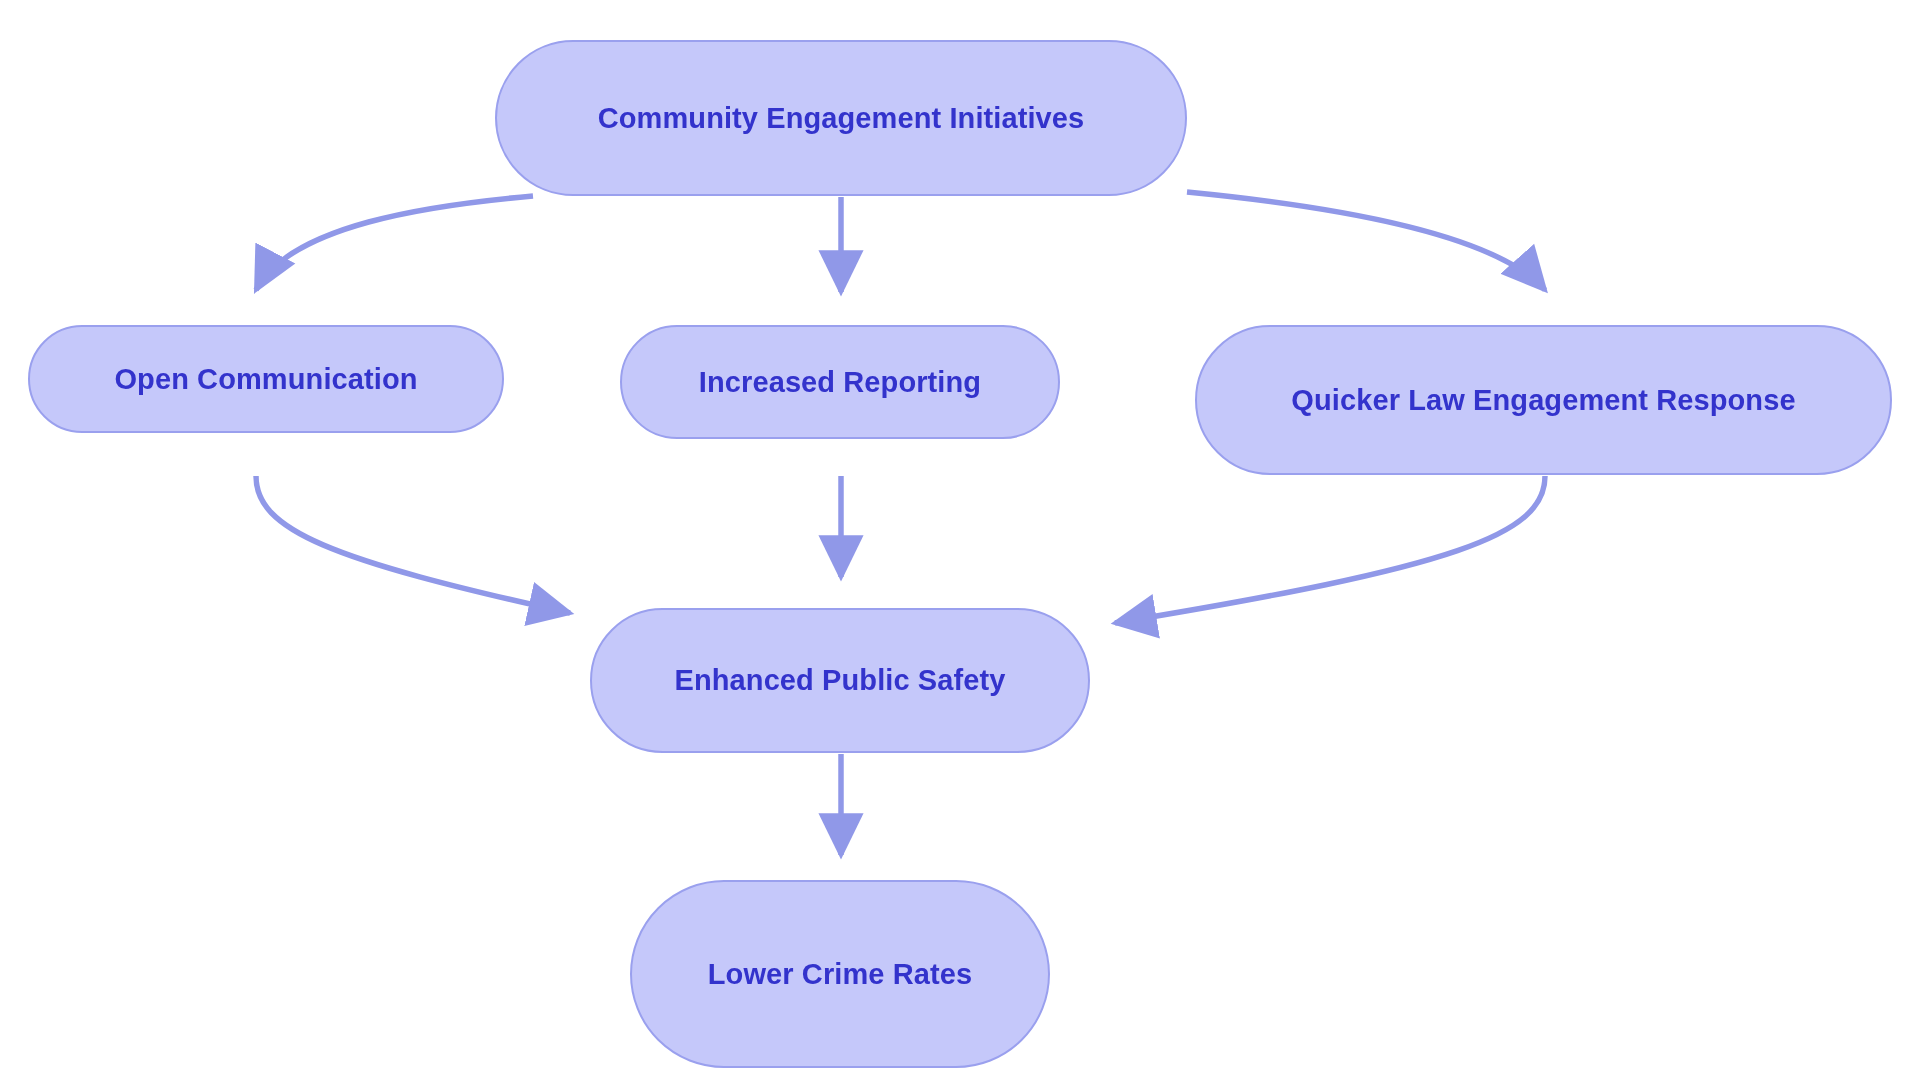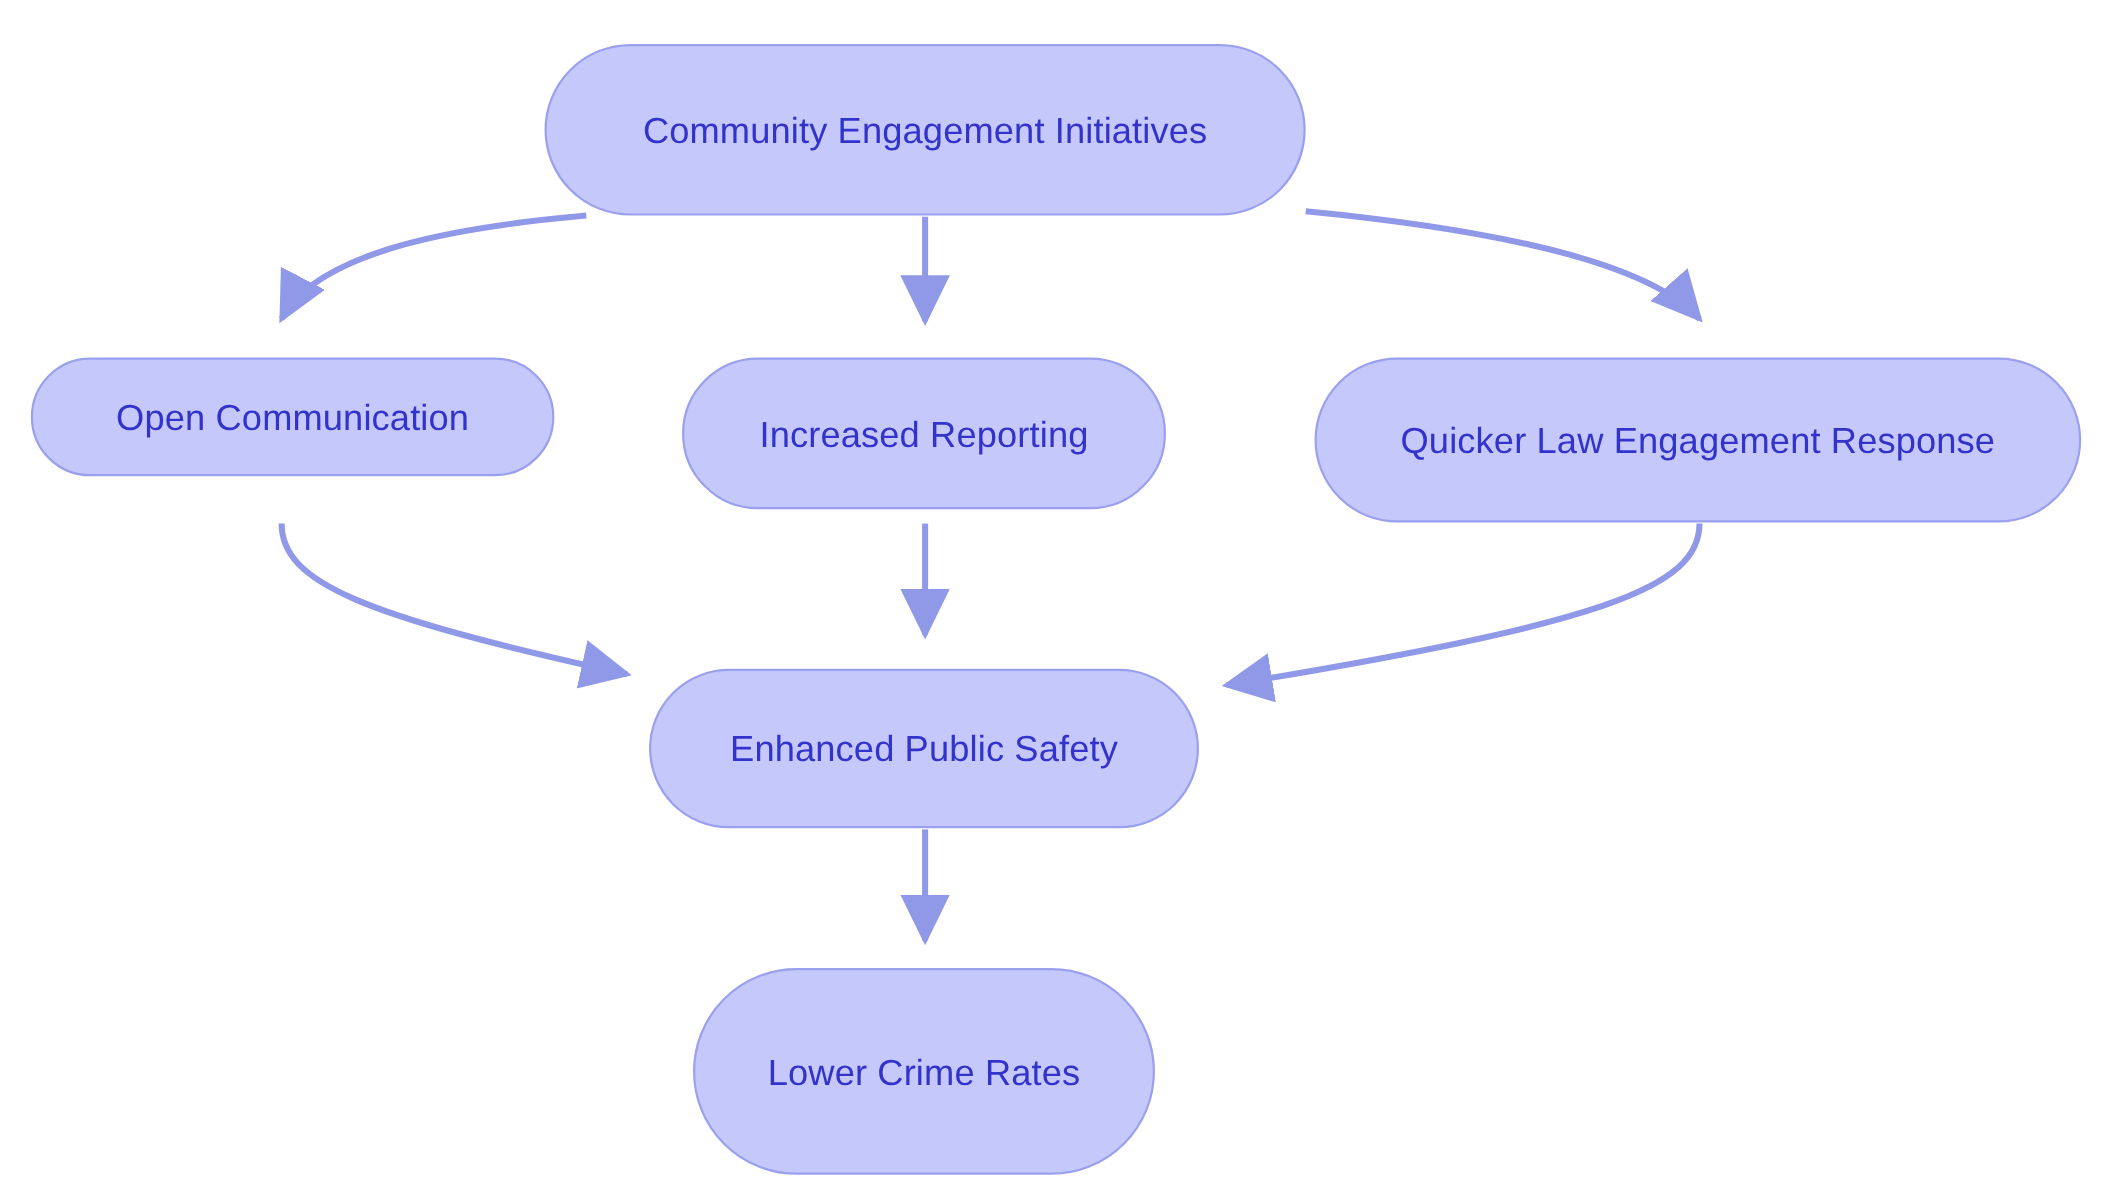--- a/index.html
+++ b/index.html
@@ -29,36 +29,36 @@
   .node {
     position: absolute;
     box-sizing: border-box;
     display: flex;
     align-items: center;
     justify-content: center;
     background: #c5c8fa;
     border: 2px solid #9aa0ee;
     border-radius: 9999px;
     color: #3333cc;
-    font-size: 33px;
-    font-weight: 400;
+    font-size: 29px;
+    font-weight: 700;
     letter-spacing: 0.1px;
     white-space: nowrap;
     line-height: 1;
   }
   .node-label {
     color: #3333cc;
     pointer-events: none;
   }
 
   
   #node-root      { left: 495px;  top: 40px;  width: 692px; height: 156px; }
   
   #node-open      { left: 28px;   top: 325px; width: 476px; height: 108px; }
-  #node-reporting { left: 620px;  top: 325px; width: 440px; height: 138px; align-items: center; }
+  #node-reporting { left: 620px;  top: 325px; width: 440px; height: 114px; align-items: center; }
   #node-response  { left: 1195px; top: 325px; width: 697px; height: 150px; }
   
   #node-safety    { left: 590px;  top: 608px; width: 500px; height: 145px; text-align: right; }
   
   #node-crime     { left: 630px;  top: 880px; width: 420px; height: 188px; }
 </style>
 </head>
 <body>
 
 <div id="canvas">

